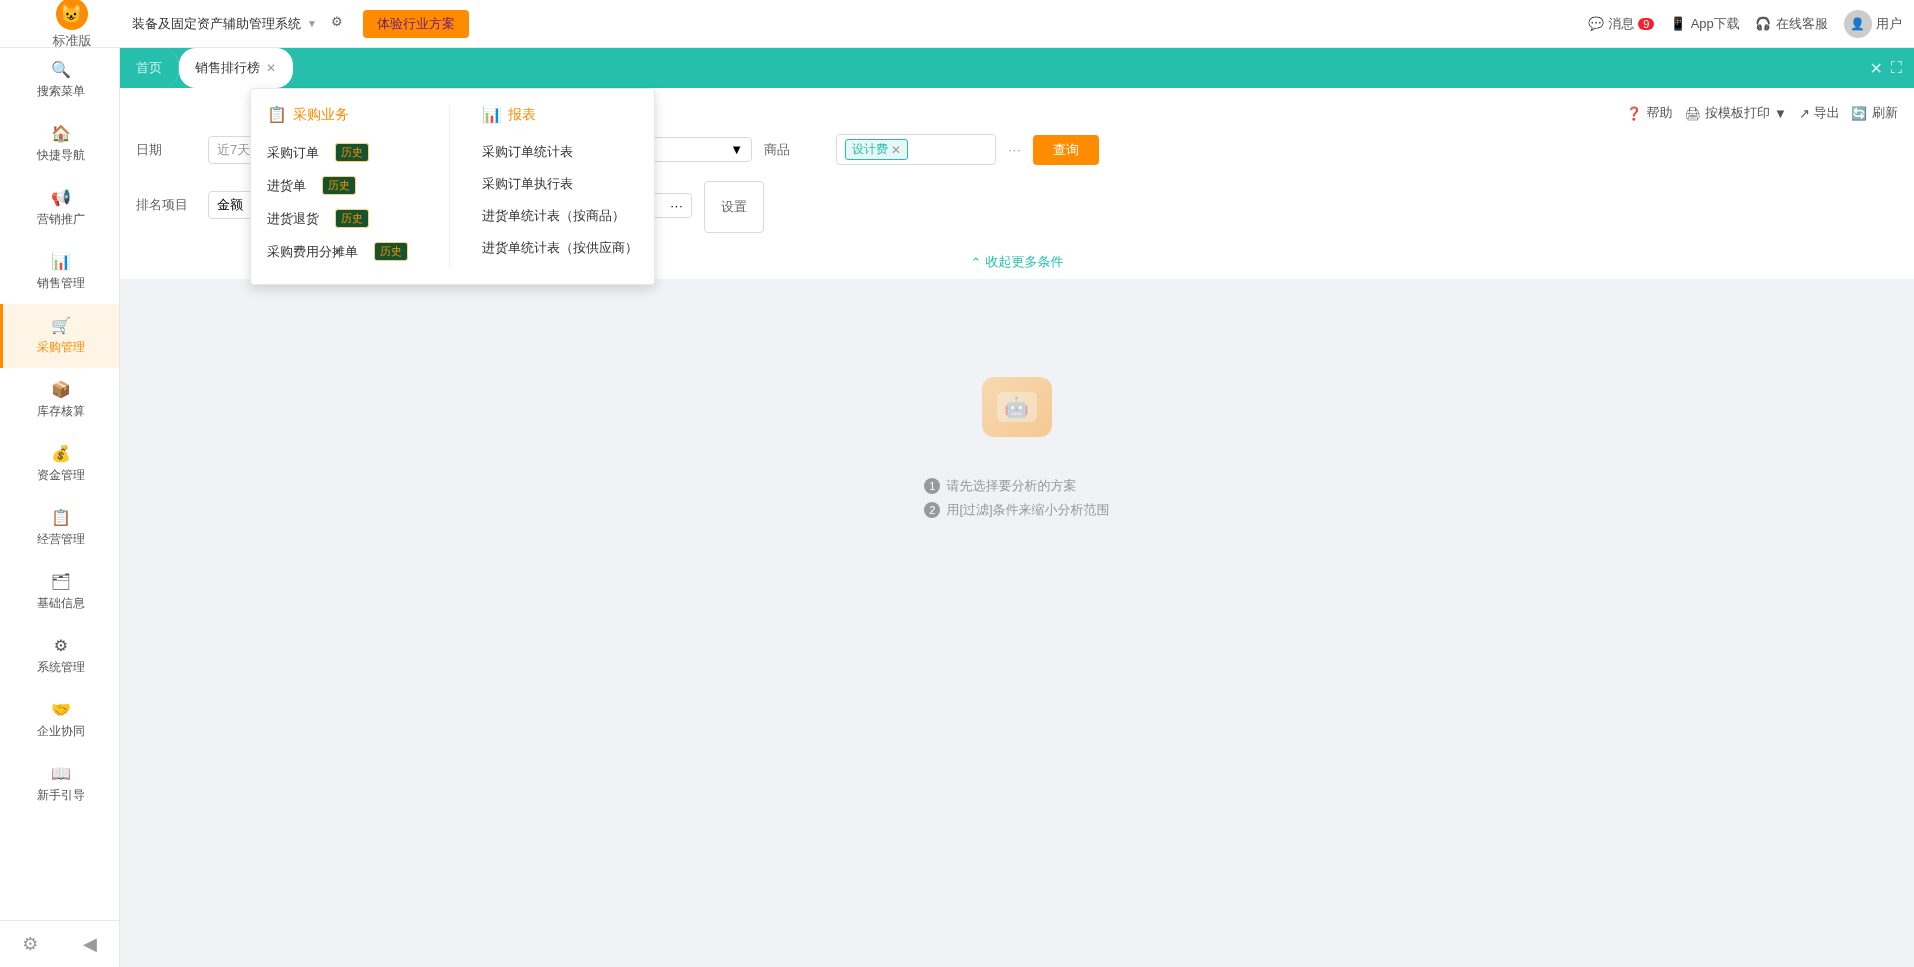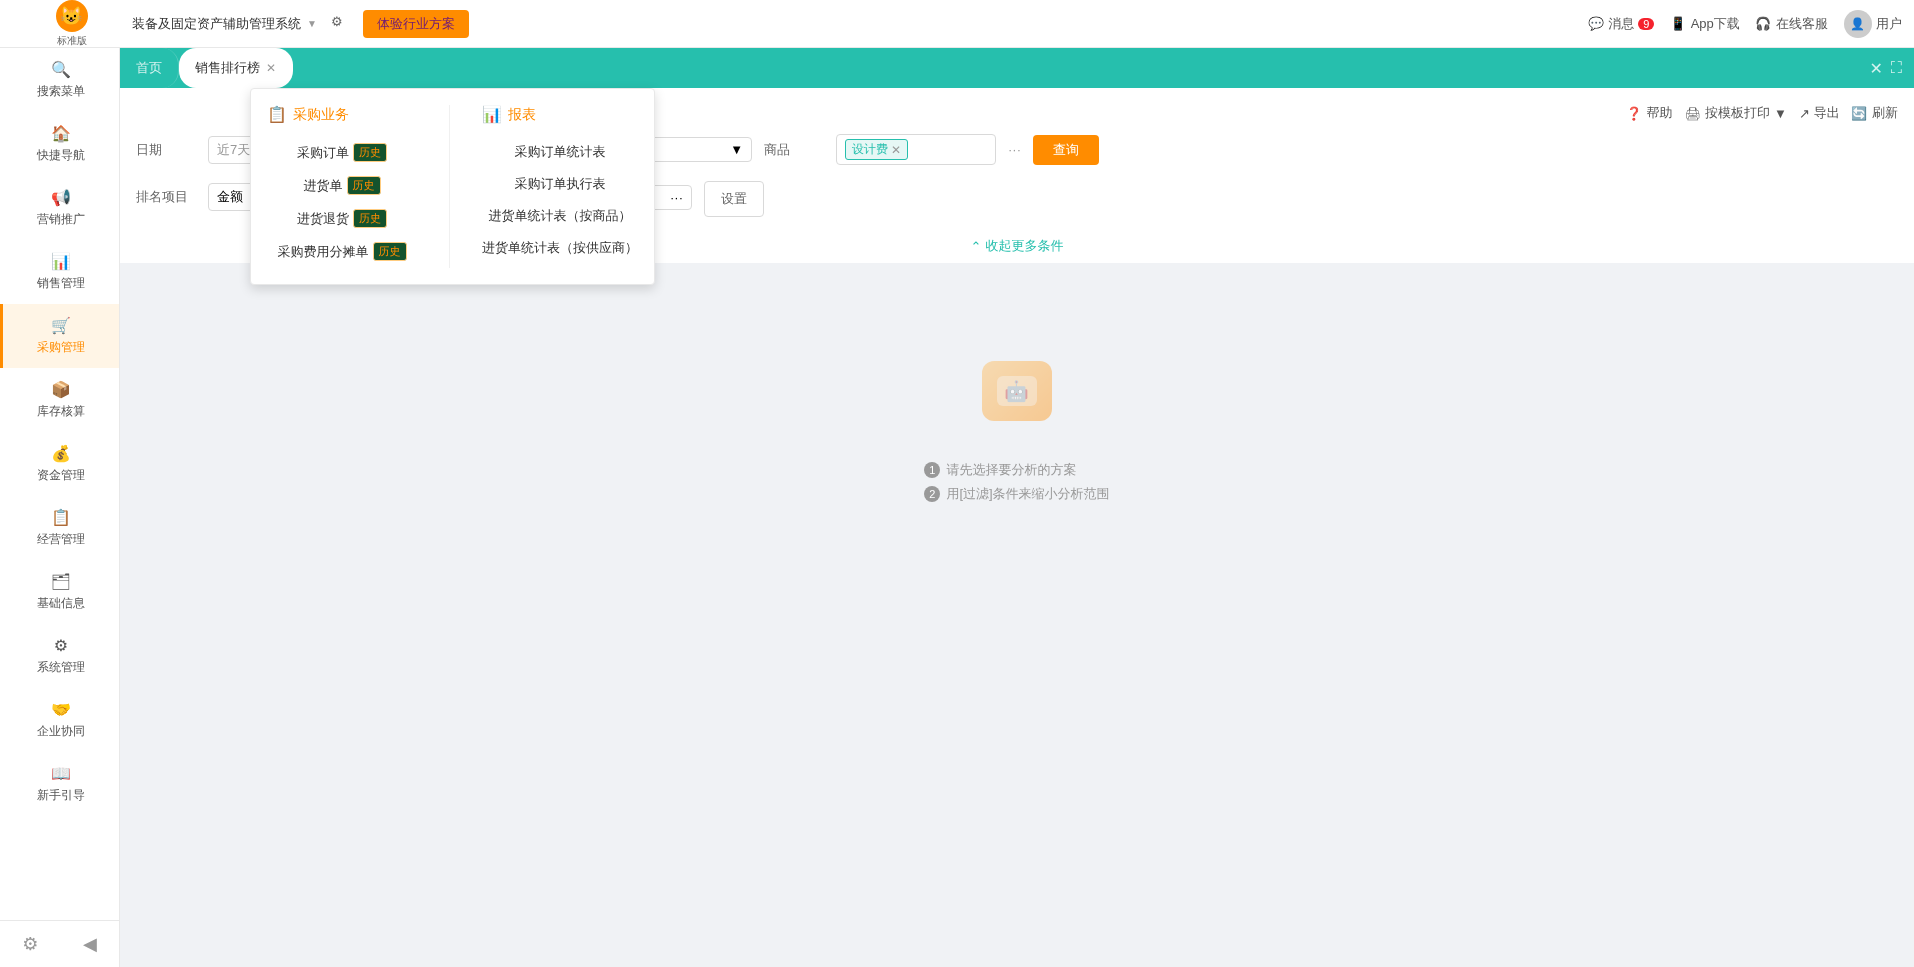--- a/index.html
+++ b/index.html
@@ -2,21 +2,21 @@
 <html><head>
   <meta charset="utf-8">
   <style>
     * { margin: 0; padding: 0; box-sizing: border-box; }
     body { font-family: "Microsoft YaHei", "PingFang SC", sans-serif; font-size: 13px; background: #f5f5f5; display: flex; flex-direction: column; height: 967px; overflow: hidden; }
 
     
     .top-bar { height: 48px; background: #fff; display: flex; align-items: center; padding: 0 12px; border-bottom: 1px solid #e8e8e8; flex-shrink: 0; }
     .logo-area { width: 120px; display: flex; flex-direction: column; align-items: center; justify-content: center; }
     .logo-icon { width: 32px; height: 32px; background: #ff8c00; border-radius: 50%; display: flex; align-items: center; justify-content: center; color: #fff; font-size: 18px; font-weight: bold; }
-    .logo-text { font-size: 10px; color: #666; margin-top: 2px; }
+    .logo-text { font-size: 13px; color: #666; margin-top: 2px; }
     .system-title { display: flex; align-items: center; gap: 6px; color: #333; font-size: 13px; }
     .system-title .arrow { color: #999; font-size: 10px; }
     .gear-icon { width: 20px; height: 20px; color: #666; cursor: pointer; margin-left: 8px; }
     .industry-btn { background: #ff8c00; color: #701a75; border: none; padding: 5px 14px; border-radius: 4px; cursor: pointer; font-size: 13px; margin-left: 12px; }
     .top-bar-right { margin-left: auto; display: flex; align-items: center; gap: 16px; color: #555; font-size: 13px; }
     .top-bar-right .item { display: flex; align-items: center; gap: 4px; cursor: pointer; }
     .badge { background: #f5222d; color: #fff; border-radius: 10px; padding: 0 5px; font-size: 11px; min-width: 16px; text-align: center; }
     .avatar { width: 28px; height: 28px; background: #ccc; border-radius: 50%; display: flex; align-items: center; justify-content: center; color: #fff; font-size: 12px; }
 
     
@@ -44,40 +44,40 @@
     .page-content { flex: 1; overflow-y: auto; padding: 0; background: #f0f2f5; position: relative; }
 
     
     .filter-area { background: #fff; padding: 16px 16px 8px; margin-bottom: 8px; }
     .filter-row { display: flex; align-items: center; gap: 12px; margin-bottom: 12px; flex-wrap: wrap; }
     .filter-label { color: #666; font-size: 13px; min-width: 60px; }
     .filter-select { border: 1px solid #d9d9d9; border-radius: 4px; padding: 4px 8px; font-size: 13px; min-width: 180px; background: #fff; display: flex; align-items: center; justify-content: space-between; cursor: pointer; }
     .filter-tag { background: #e6f7f5; border: 1px solid #26bfad; border-radius: 3px; padding: 1px 6px; font-size: 12px; color: #26bfad; display: flex; align-items: center; gap: 3px; }
     .filter-tag .remove { cursor: pointer; color: #999; }
     .btn-query { background: #ff8c00; color: #fff; border: none; padding: 6px 20px; border-radius: 4px; cursor: pointer; font-size: 13px; }
-    .btn-set { background: #fff; color: #666; border: 1px solid #d9d9d9; padding: 8px 16px; border-radius: 4px; cursor: pointer; font-size: 13px; margin-top: 4px; text-align: center; }
+    .btn-set { background: #fff; color: #666; border: 1px solid #d9d9d9; padding: 16px 16px; border-radius: 4px; cursor: pointer; font-size: 13px; margin-top: 4px; text-align: center; }
     .toolbar-right { display: flex; align-items: center; gap: 12px; color: #555; font-size: 13px; }
     .toolbar-right .item { cursor: pointer; display: flex; align-items: center; gap: 4px; }
     .filter-top-row { display: flex; align-items: center; justify-content: space-between; margin-bottom: 12px; }
     .collapse-btn { color: #26bfad; cursor: pointer; font-size: 13px; display: flex; align-items: center; gap: 4px; }
     .dots { color: #999; cursor: pointer; }
 
     
     .empty-state { display: flex; flex-direction: column; align-items: center; justify-content: center; padding: 80px 0; color: #999; font-size: 13px; }
     .empty-tips { list-style: none; text-align: left; }
     .empty-tips li { margin-bottom: 6px; display: flex; align-items: center; gap: 6px; }
     .tip-num { width: 16px; height: 16px; background: #999; border-radius: 50%; color: #fff; font-size: 11px; display: flex; align-items: center; justify-content: center; flex-shrink: 0; }
 
     
     .dropdown-overlay { position: absolute; top: 40px; left: 0; right: 0; bottom: 0; z-index: 100; }
     .dropdown-menu { position: absolute; top: 0; left: 130px; background: #fff; border: 1px solid #e8e8e8; border-radius: 4px; box-shadow: 0 4px 12px rgba(0,0,0,0.15); padding: 16px; display: flex; gap: 32px; z-index: 200; min-width: 380px; }
     .menu-section { min-width: 150px; }
     .menu-section-title { color: #ff8c00; font-size: 14px; font-weight: 500; margin-bottom: 12px; display: flex; align-items: center; gap: 6px; }
     .menu-section-title .section-icon { font-size: 16px; }
-    .menu-item { display: flex; align-items: center; gap: 4px; padding: 7px 0; cursor: pointer; color: #333; font-size: 13px; justify-content: center; }
+    .menu-item { display: flex; align-items: center; gap: 16px; padding: 7px 0; cursor: pointer; color: #333; font-size: 13px; }
     .history-tag { background: #14532d; color: #ff8c00; border: 1px solid #ffcc80; border-radius: 3px; padding: 1px 5px; font-size: 11px; }
     .divider-v { width: 1px; background: #f0f0f0; }
 
     
     .nav-icon { font-size: 16px; }
   </style>
 </head>
 <body>
 
 <div class="top-bar">

